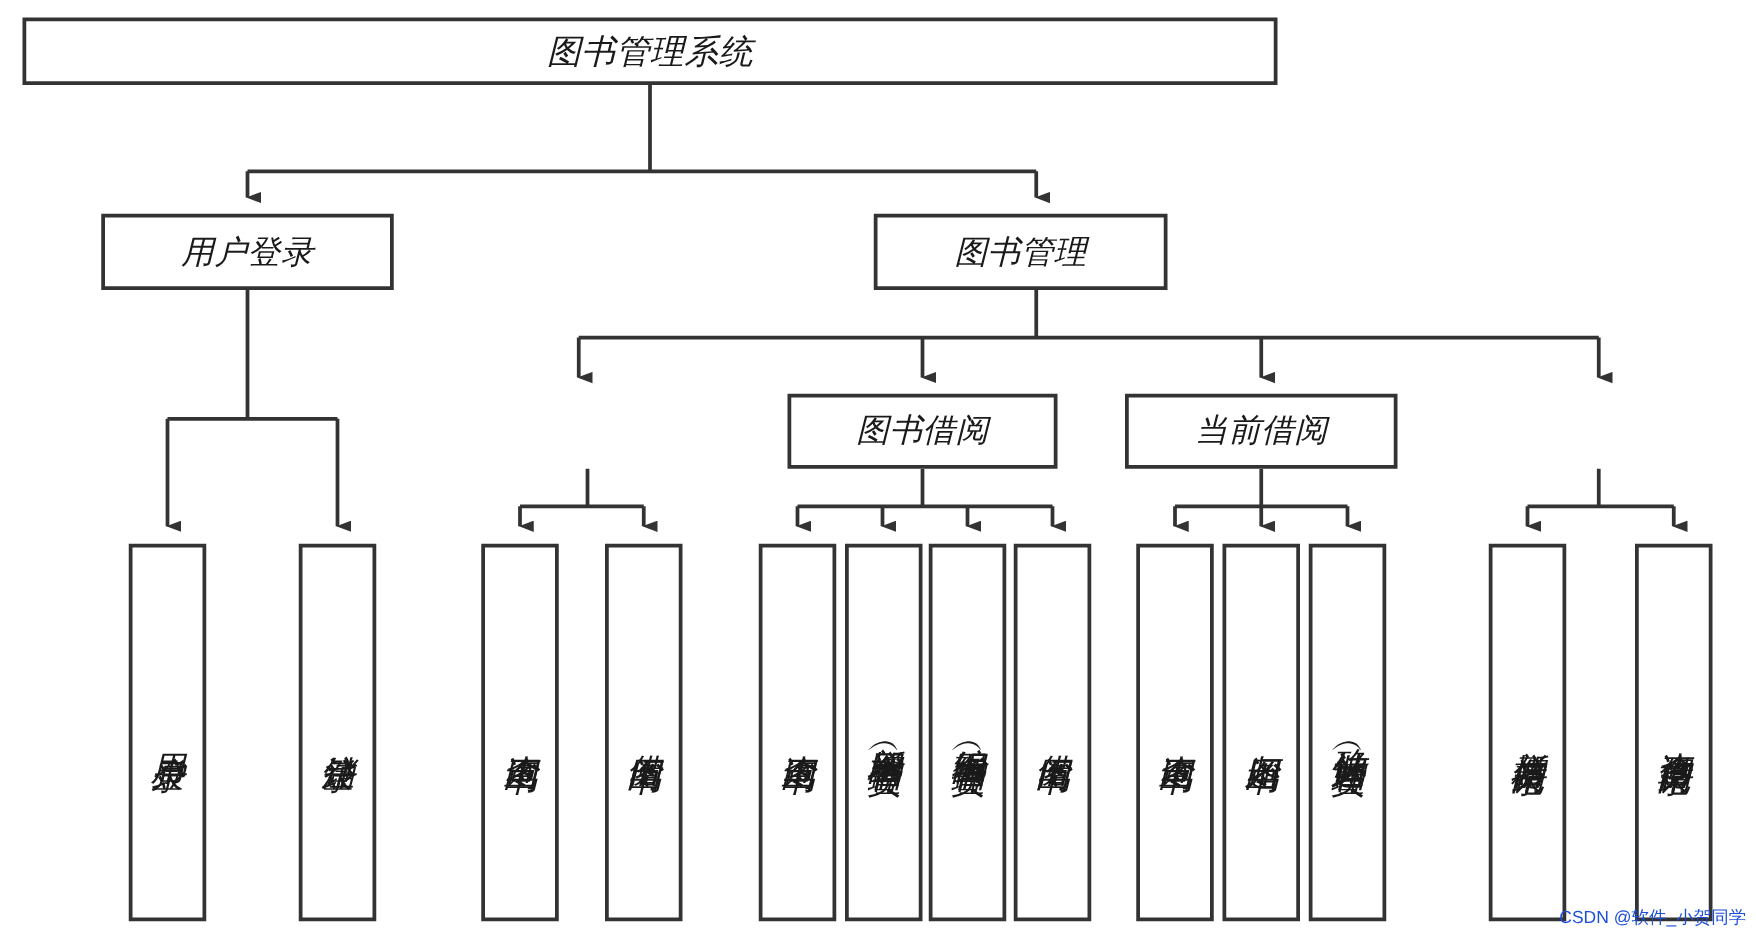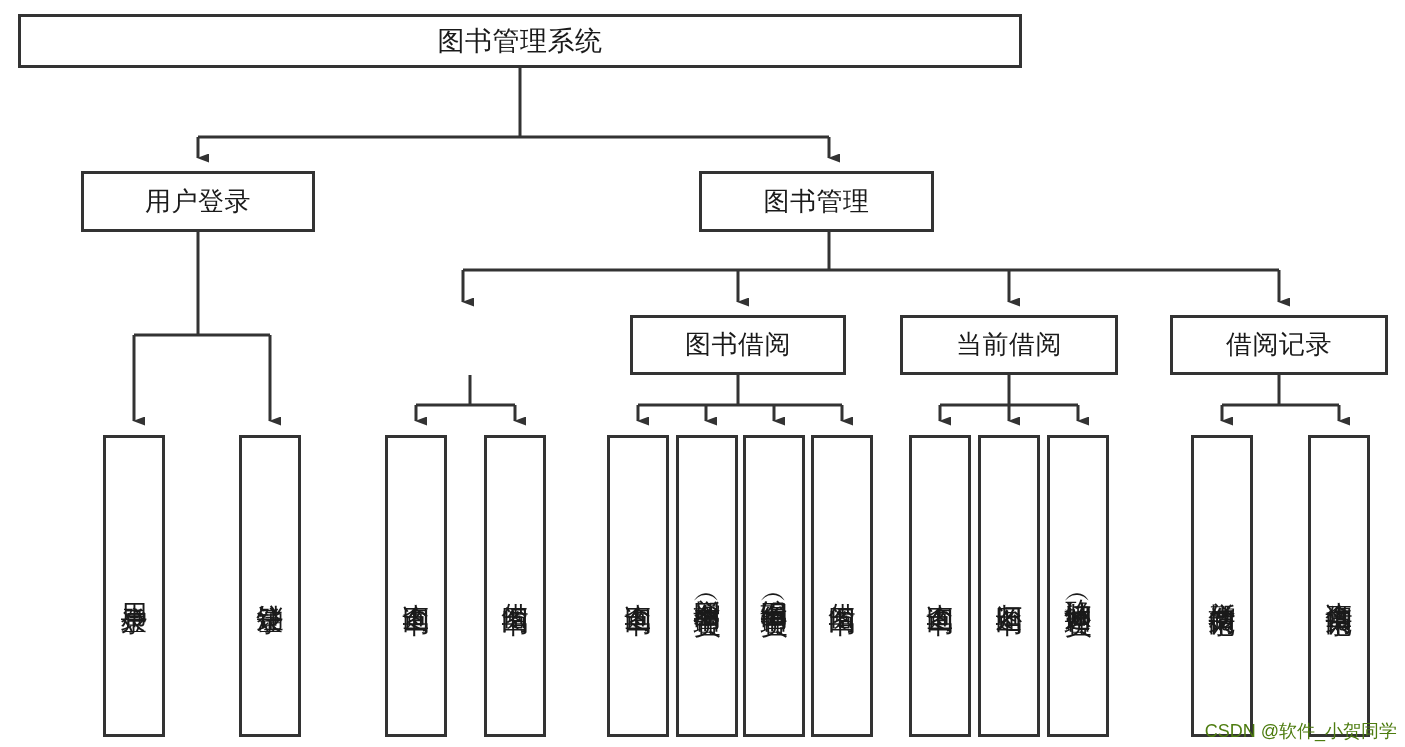--- a/index.html
+++ b/index.html
@@ -33,20 +33,21 @@
     display: flex;
     align-items: center;
     justify-content: center;
     color: #1a1a1a;
     z-index: 2;
   }
   .node .label {
     white-space: pre;
     text-align: center;
     line-height: 1.05;
+    font-style: italic;
   }
   .h-node .label {
     font-size: 26px;
     letter-spacing: 0.5px;
   }
   .root .label {
     font-size: 27px;
   }
   .leaf {
     align-items: center;
@@ -58,22 +59,22 @@
     font-size: 27px;
     line-height: 1.12;
     letter-spacing: 2px;
     white-space: nowrap;
     max-height: 100%;
   }
   .watermark {
     position: absolute;
     right: 8px;
     bottom: 4px;
-    font-size: 18px;
-    color: #4d7c0f;
+    font-size: 14px;
+    color: #1d4ed8;
     z-index: 5;
     white-space: nowrap;
   }
 </style>
 </head>
 <body>
 
 <div id="canvas">
 
   <svg class="edges" viewBox="0 0 1405 747">
@@ -136,23 +137,20 @@
   <div class="node h-node" style="left:699px; top:171px; width:235px; height:61px;">
     <span class="label">图书管理</span>
   </div>
 
   <div class="node h-node" style="left:900px; top:315px; width:218px; height:60px;">
     <span class="label">当前借阅</span>
   </div>
   <div class="node h-node" style="left:630px; top:315px; width:216px; height:60px;">
     <span class="label">图书借阅</span>
   </div>
-  <div class="node h-node" style="left:1170px; top:315px; width:218px; height:60px;">
-    <span class="label">借阅记录</span>
-  </div>
 
   <div class="node leaf" style="left:103px; top:435px; width:62px; height:302px;">
     <span class="label">用户登录</span>
   </div>
   <div class="node leaf" style="left:239px; top:435px; width:62px; height:302px;">
     <span class="label">注销登录</span>
   </div>
 
   <div class="node leaf" style="left:385px; top:435px; width:62px; height:302px;">
     <span class="label">查询图书</span>

